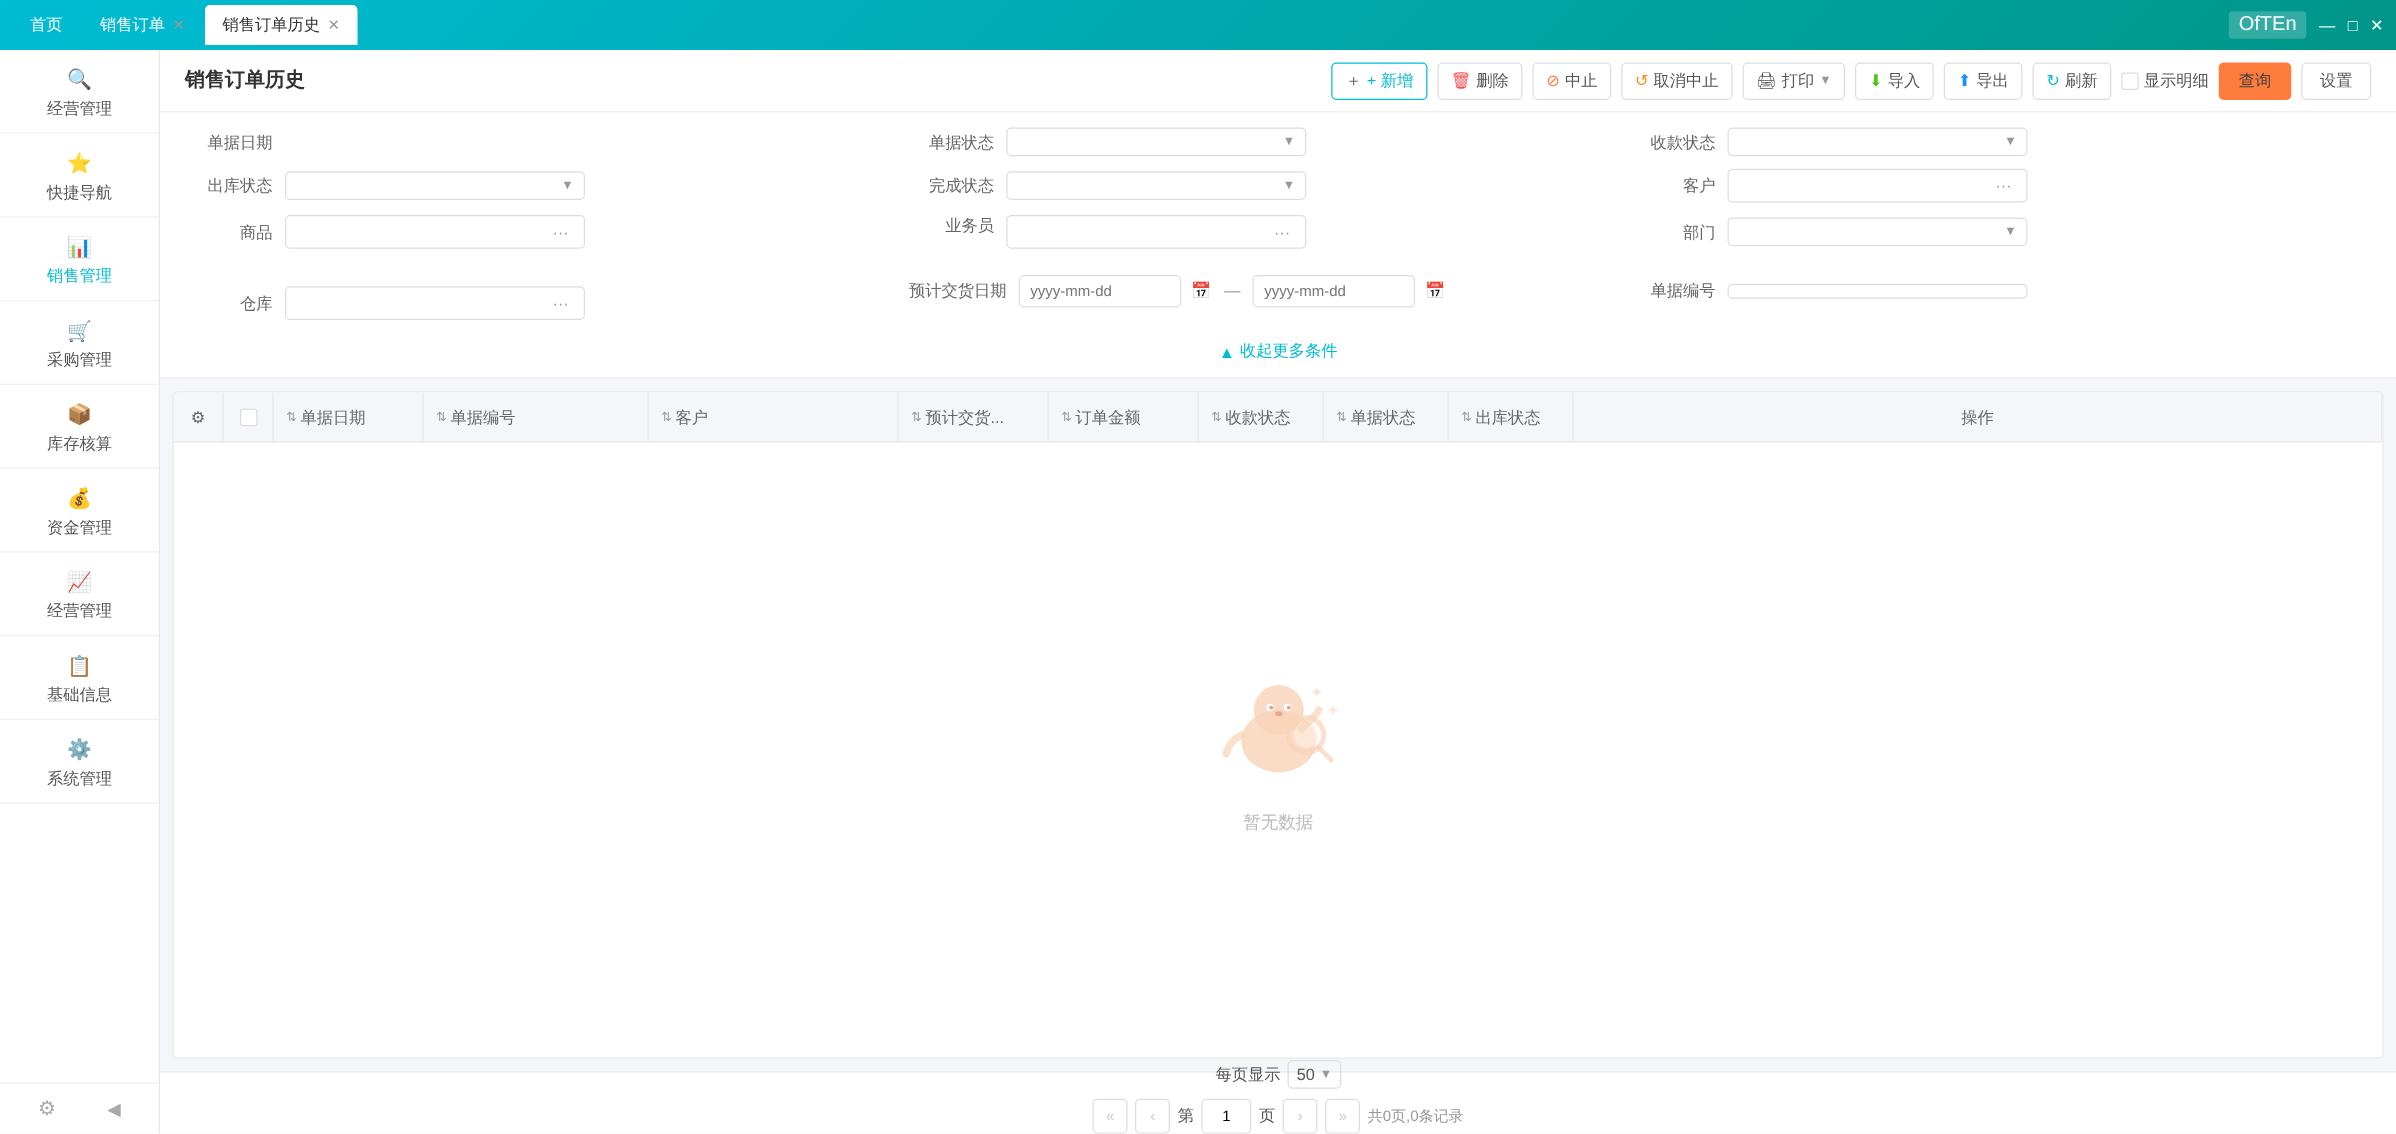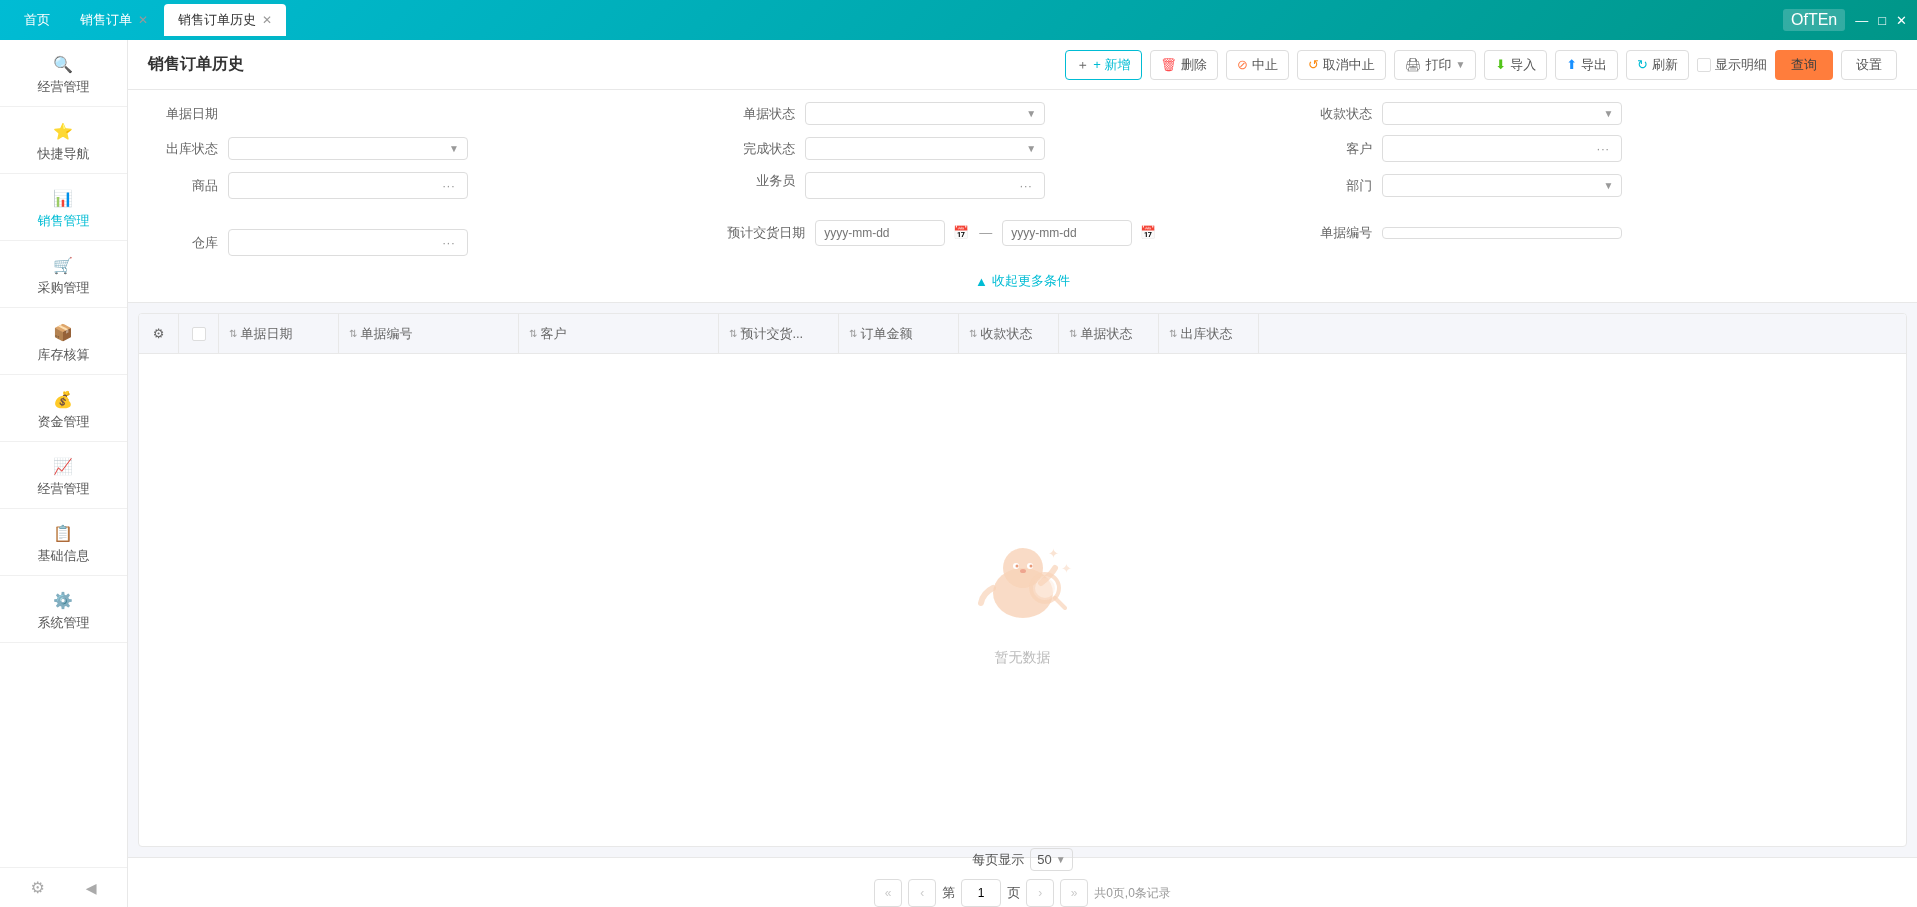--- a/index.html
+++ b/index.html
@@ -668,20 +668,23 @@
           <span>收款状态</span>
         </div>
         <div class="th th-status">
           <span class="th-sort">⇅</span>
           <span>单据状态</span>
         </div>
         <div class="th th-warehouse">
           <span class="th-sort">⇅</span>
           <span>出库状态</span>
         </div>
+        <div class="th th-action">
+          <span>操作</span>
+        </div>
       </div>
 
       <div class="empty-state">
         <div class="empty-illustration">
           <svg width="120" height="100" viewBox="0 0 120 100" class="empty-svg">
 
             <ellipse cx="60" cy="60" rx="30" ry="25" fill="#f5c09a" opacity="0.8"></ellipse>
 
             <circle cx="60" cy="35" r="20" fill="#f5c09a" opacity="0.8"></circle>
 

